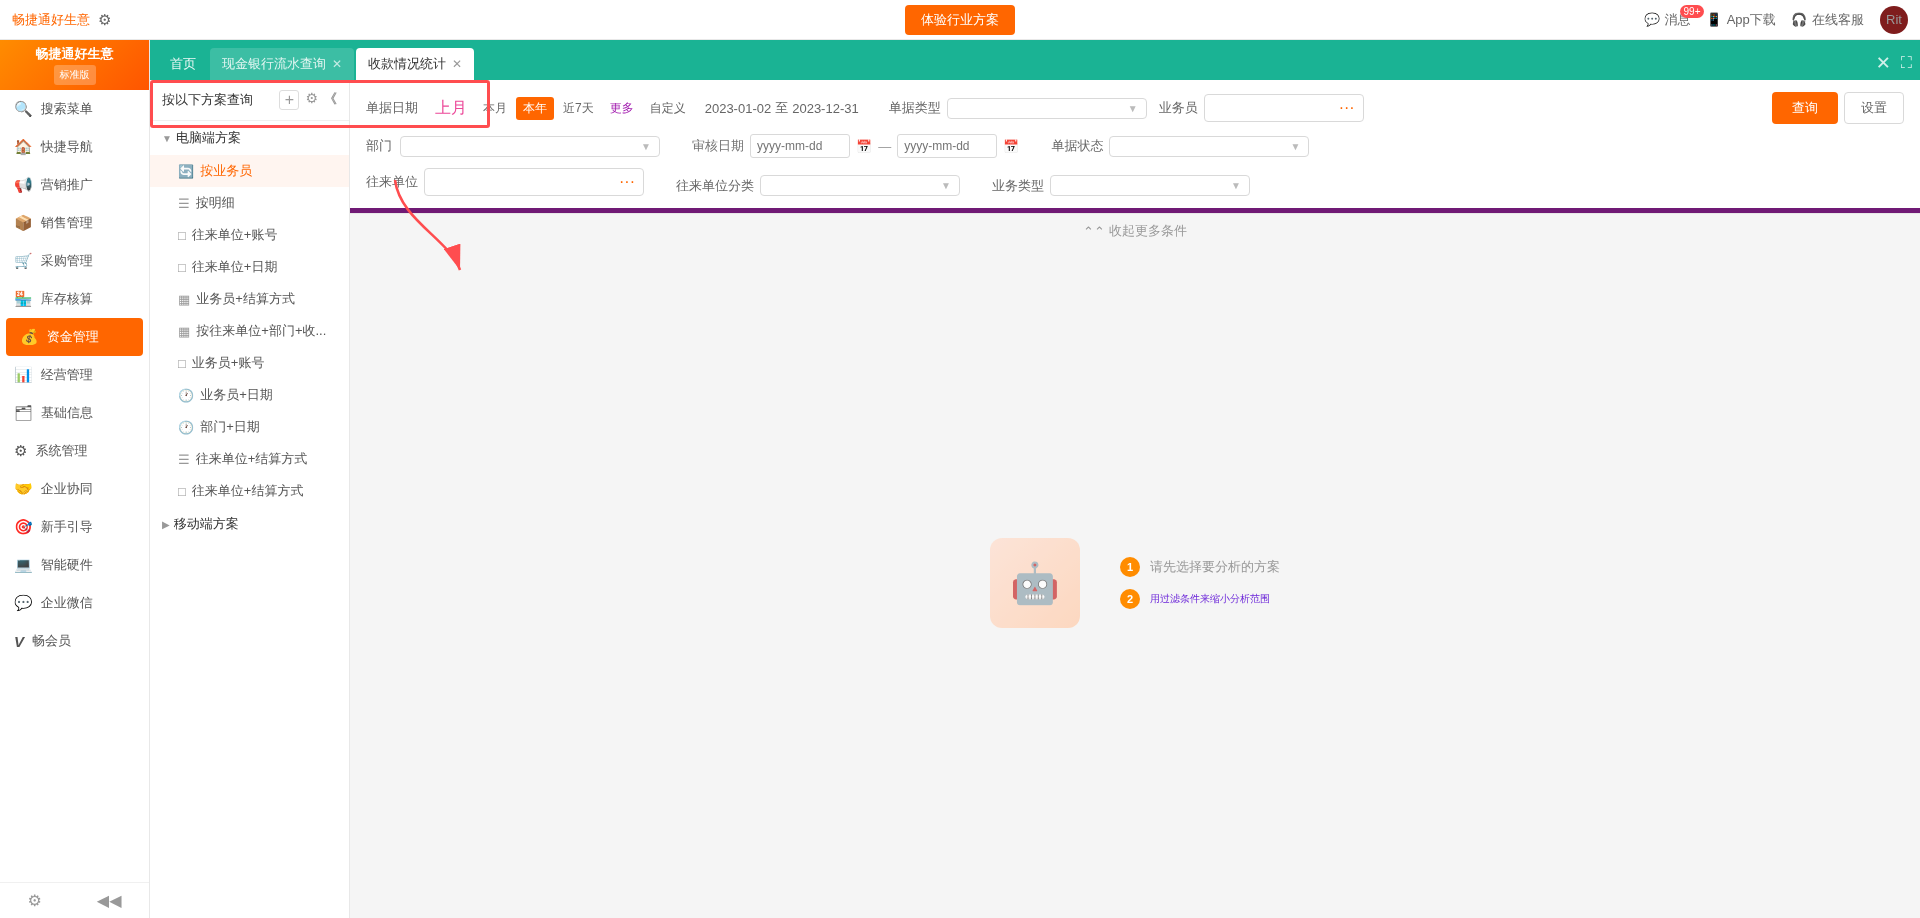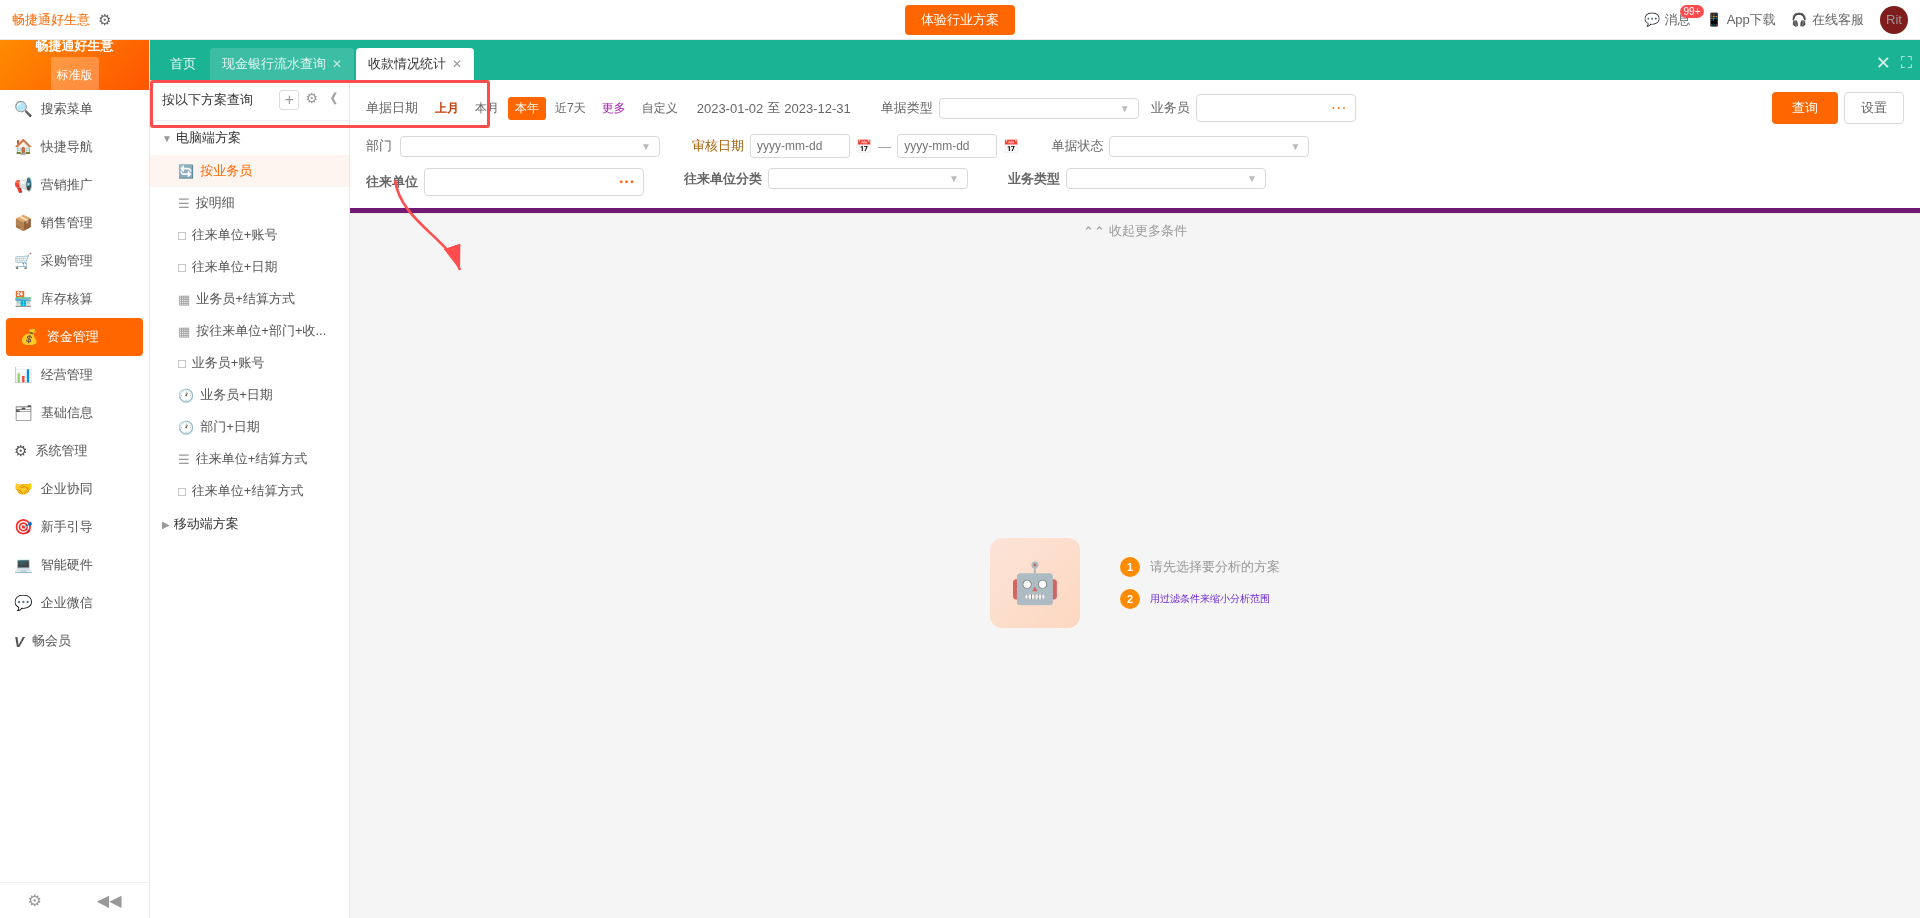--- a/index.html
+++ b/index.html
@@ -56,21 +56,21 @@
       </div>
     </div>
   </div>
 
   <div class="main-layout" style="flex:1; display:flex; overflow:hidden;">
 
     <div class="sidebar" style="width:150px; background:#fff; border-right:1px solid #e8e8e8; display:flex; flex-direction:column; overflow-y:auto;">
 
       <div style="height:50px; background:linear-gradient(135deg,#ff8c00,#ff5500); display:flex; align-items:center; justify-content:center; flex-direction:column; gap:2px; padding:4px;">
         <div style="color:#fff; font-size:13px; font-weight:bold;">畅捷通好生意</div>
-        <div style="background:rgba(255,255,255,0.25); color:#fff; font-size:12px; padding:10px 6px; border-radius:3px;">标准版</div>
+        <div style="background:rgba(255,255,255,0.25); color:#fff; font-size:10px; padding:3px 6px; border-radius:3px;">标准版</div>
       </div>
 
       <div class="sidebar-item" style="display:flex; align-items:center; gap:8px; padding:10px 14px; cursor:pointer; color:#555;">
         <span style="font-size:15px;">🔍</span>
         <span>搜索菜单</span>
       </div>
       <div class="sidebar-item" style="display:flex; align-items:center; gap:8px; padding:10px 14px; cursor:pointer; color:#555;">
         <span style="font-size:15px;">🏠</span>
         <span>快捷导航</span>
       </div>
@@ -239,21 +239,21 @@
         <div style="flex:1; display:flex; flex-direction:column; overflow:hidden;">
 
 
           <div style="background:#fff; padding:12px 16px; border-bottom:5px solid #701a75;">
 
             <div style="display:flex; align-items:center; gap:12px; margin-bottom:10px; flex-wrap:wrap;">
 
               <div style="display:flex; align-items:center; gap:6px;">
                 <span style="color:#666; white-space:nowrap; min-width:56px;">单据日期</span>
                 <div style="display:flex; align-items:center; gap:2px;">
-                  <span style="padding:3px 7px; cursor:pointer; color:#c2410c; border-radius:3px; font-size:12px;font-weight:bold;">上月</span>
+                  <span style="padding:3px 7px; cursor:pointer; color:#ec4899; border-radius:3px; font-size:16px;">上月</span>
                   <span style="padding:3px 7px; cursor:pointer; color:#666; border-radius:3px; font-size:12px;">本月</span>
                   <span style="padding:3px 7px; cursor:pointer; color:#fff; background:#ff6600; border-radius:3px; font-size:12px;">本年</span>
                   <span style="padding:3px 7px; cursor:pointer; color:#666; border-radius:3px; font-size:12px;">近7天</span>
                   <span style="padding:3px 7px; cursor:pointer; color:#a21caf; border-radius:3px; font-size:12px;">更多</span>
                   <span style="padding:3px 7px; cursor:pointer; color:#666; border-radius:3px; font-size:12px;">自定义</span>
                 </div>
               </div>
 
               <div style="display:flex; align-items:center; gap:4px; font-size:12px; color:#666;">
                 <span>2023-01-02</span>
@@ -287,38 +287,38 @@
 
               <div style="display:flex; align-items:center; gap:6px;">
                 <span style="color:#666; white-space:nowrap; min-width:28px;">部门</span>
                 <div style="border:1px solid #d9d9d9; border-radius:4px; padding:4px 8px; min-width:260px; display:flex; justify-content:space-between; align-items:center; cursor:pointer; background:#fff;">
                   <span style="color:#bbb;"></span>
                   <span style="color:#bbb; font-size:10px;">▼</span>
                 </div>
               </div>
 
               <div style="display:flex; align-items:center; gap:6px; margin-left:20px;">
-                <span style="color:#a16207; white-space:nowrap;">审核日期</span>
+                <span style="color:#737373; white-space:nowrap;">审核日期</span>
                 <input style="border: 1px solid rgb(217, 217, 217); border-radius: 3px; padding: 4px 6px; width: 100px; font-size: 12px; color: rgb(187, 187, 187);" placeholder="yyyy-mm-dd">
                 <span style="color:#bbb; cursor:pointer;">📅</span>
                 <span style="color:#999;">—</span>
                 <input style="border: 1px solid rgb(217, 217, 217); border-radius: 3px; padding: 4px 6px; width: 100px; font-size: 12px; color: rgb(187, 187, 187);" placeholder="yyyy-mm-dd">
                 <span style="color:#bbb; cursor:pointer;">📅</span>
               </div>
 
               <div style="display:flex; align-items:center; gap:6px; margin-left:20px;">
                 <span style="color:#666; white-space:nowrap;">单据状态</span>
                 <div style="border:1px solid #d9d9d9; border-radius:4px; padding:4px 8px; min-width:200px; display:flex; justify-content:space-between; align-items:center; cursor:pointer; background:#fff;">
                   <span style="color:#bbb;"></span>
                   <span style="color:#bbb; font-size:10px;">▼</span>
                 </div>
               </div>
             </div>
 
-            <div style="display:flex; align-items:flex-start; gap:20px;font-weight:bold;">
+            <div style="display:flex; align-items:flex-end; gap:12px;">
 
               <div style="display:flex; align-items:center; gap:6px;">
                 <span style="color:#666; white-space:nowrap;">往来单位</span>
                 <div style="border:1px solid #d9d9d9; border-radius:4px; padding:4px 8px; min-width:220px; display:flex; justify-content:space-between; align-items:center; cursor:pointer; background:#fff;">
                   <span style="color:#bbb;"></span>
                   <span style="color:#ff6600; font-size:16px;">···</span>
                 </div>
               </div>
 
               <div style="display:flex; align-items:center; gap:6px; margin-left:20px;">

